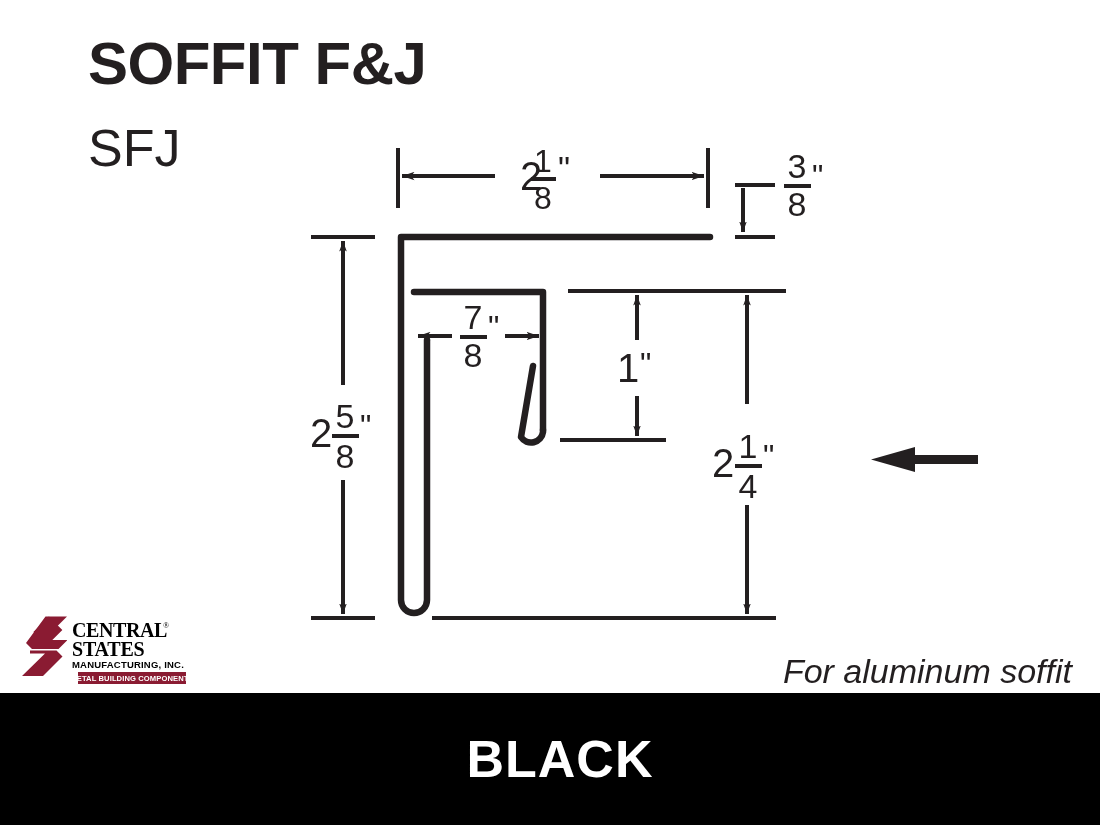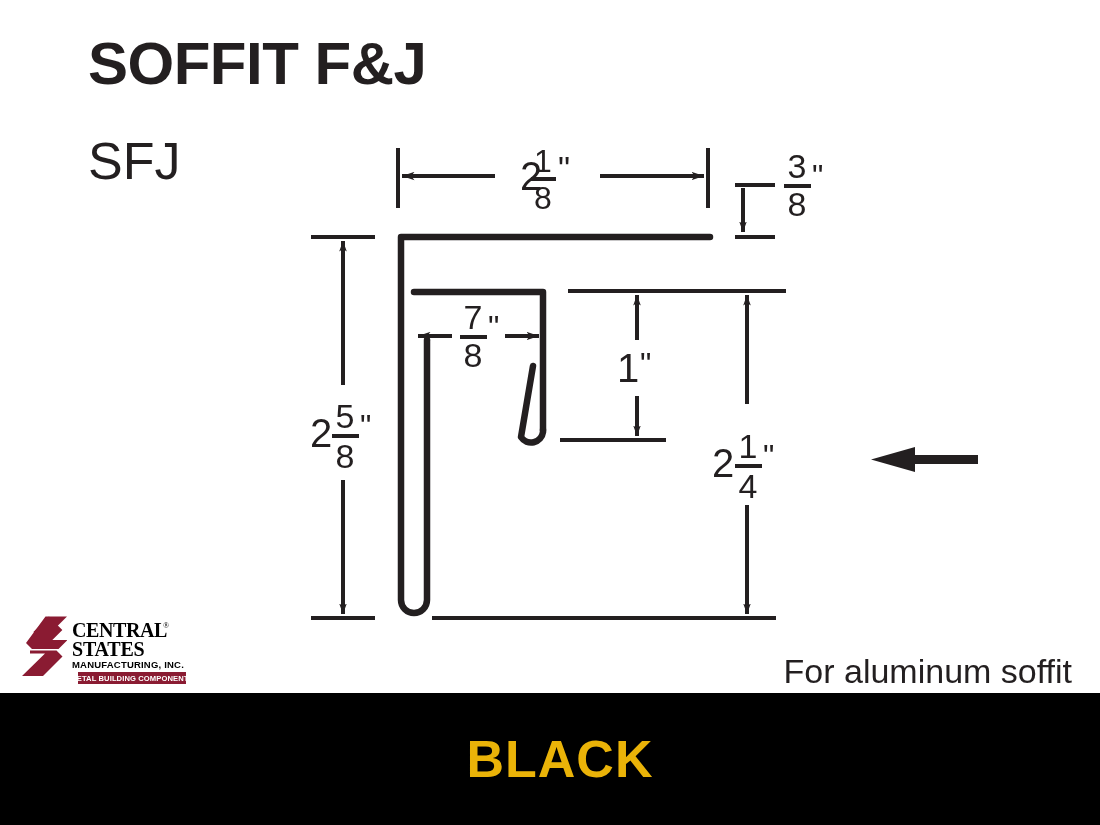--- a/index.html
+++ b/index.html
@@ -27,21 +27,21 @@
     font-size: 60px;
     font-weight: bold;
     letter-spacing: -0.5px;
     color: #231f20;
     line-height: 1;
     white-space: nowrap;
   }
   #subtitle {
     position: absolute;
     left: 88px;
-    top: 135px;
+    top: 122px;
     font-size: 52px;
     font-weight: normal;
     color: #231f20;
     line-height: 1;
     white-space: nowrap;
   }
 
   
   #painted-side {
     position: absolute;
@@ -57,36 +57,37 @@
   
   #caption {
     position: absolute;
     left: 0;
     top: 652px;
     width: 1072px;
     text-align: right;
     font-size: 34px;
     color: #231f20;
     white-space: nowrap;
+    font-style: italic;
   }
 
   
   #color-band {
     position: absolute;
     left: 0;
     top: 693px;
     width: 1100px;
     height: 132px;
     background: #000000;
     display: flex;
     align-items: center;
     justify-content: center;
   }
   #color-band-label {
-    color: #eab308;
+    color: #ffffff;
     font-size: 52px;
     font-weight: bold;
     letter-spacing: 1px;
     margin-left: 20px;
   }
 
   
   #logo {
     position: absolute;
     left: 22px;

